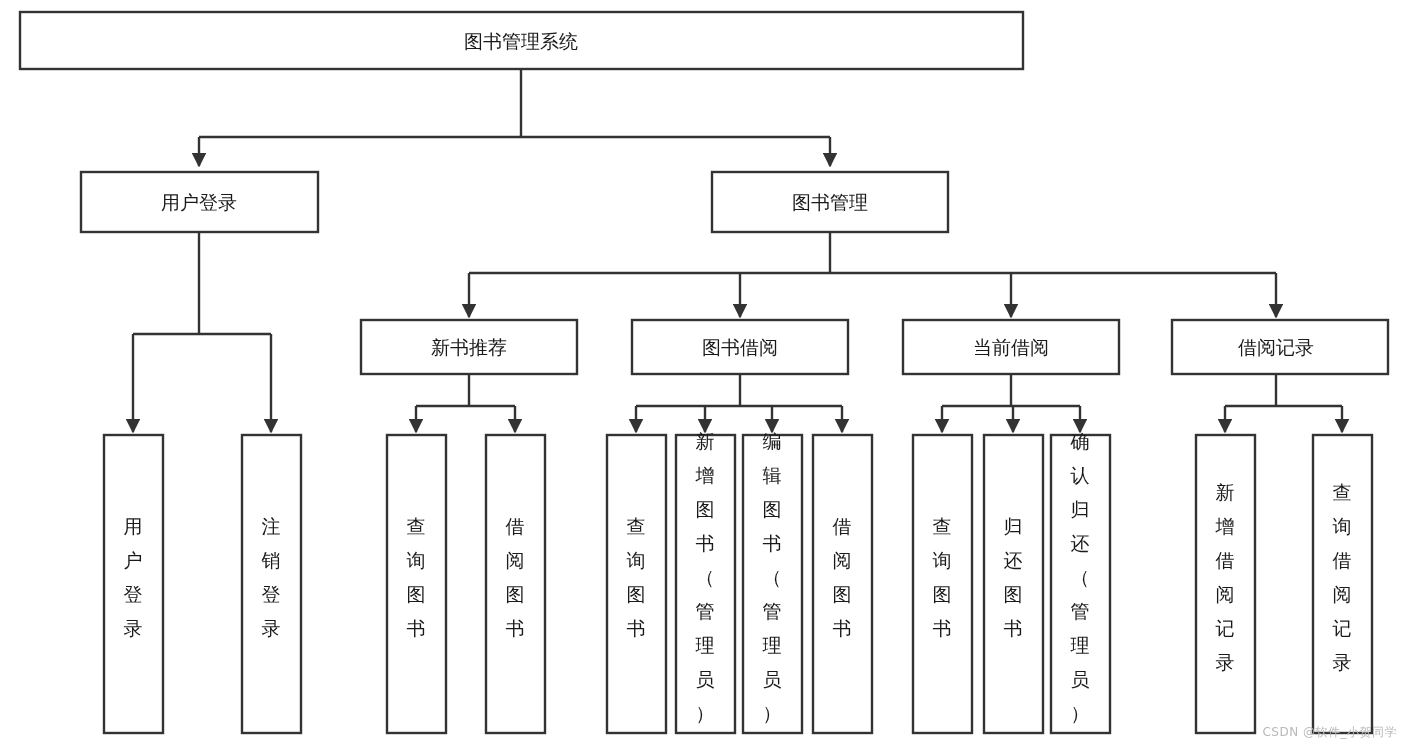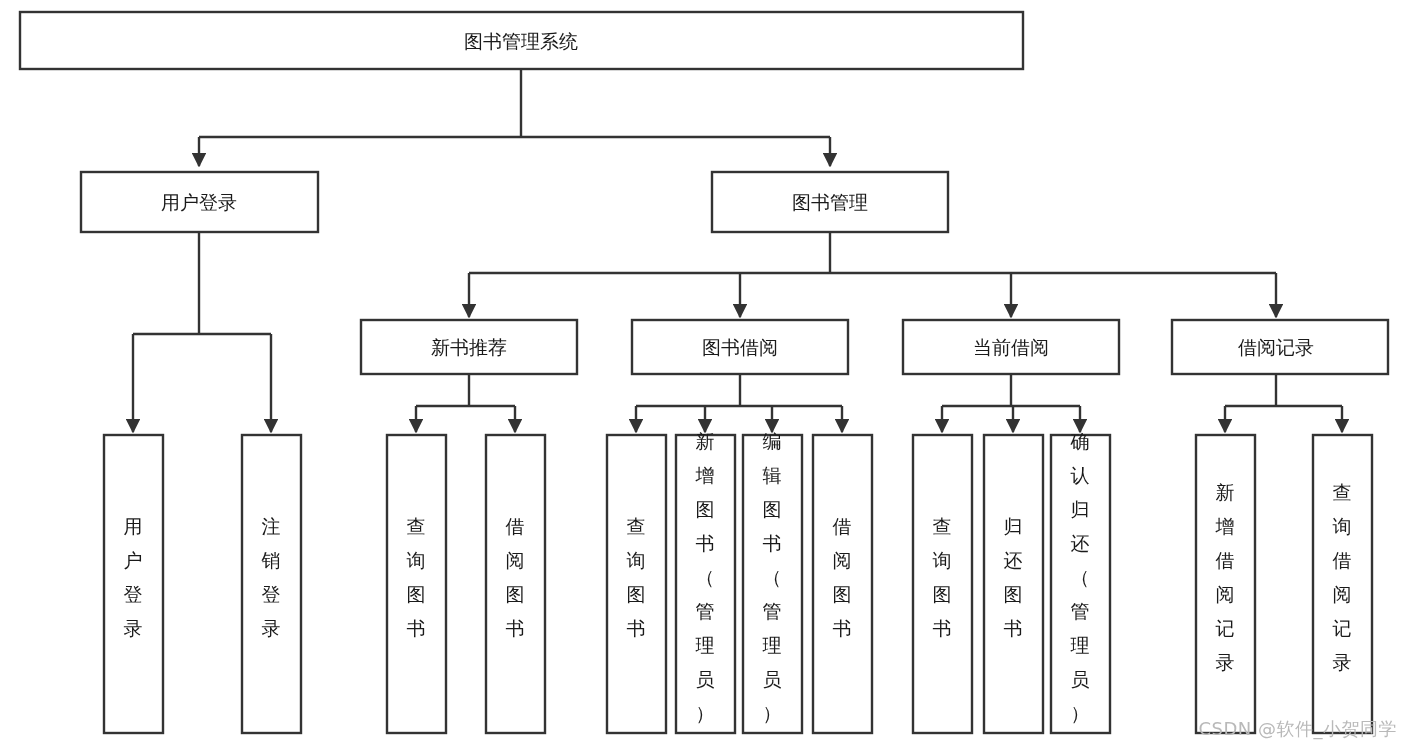--- a/index.html
+++ b/index.html
@@ -49,21 +49,21 @@
     stroke-linecap: butt;
   }
   .arrow-head {
     fill: #333333;
   }
   .watermark {
     position: absolute;
     right: 8px;
     bottom: 6px;
     font-family: "DejaVu Sans", "Liberation Sans", sans-serif;
-    font-size: 18px;
+    font-size: 12px;
     color: #b9b9b9;
     letter-spacing: 0.5px;
     white-space: nowrap;
     pointer-events: none;
   }
 </style>
 </head>
 <body>
 
 <div id="diagram-root">

